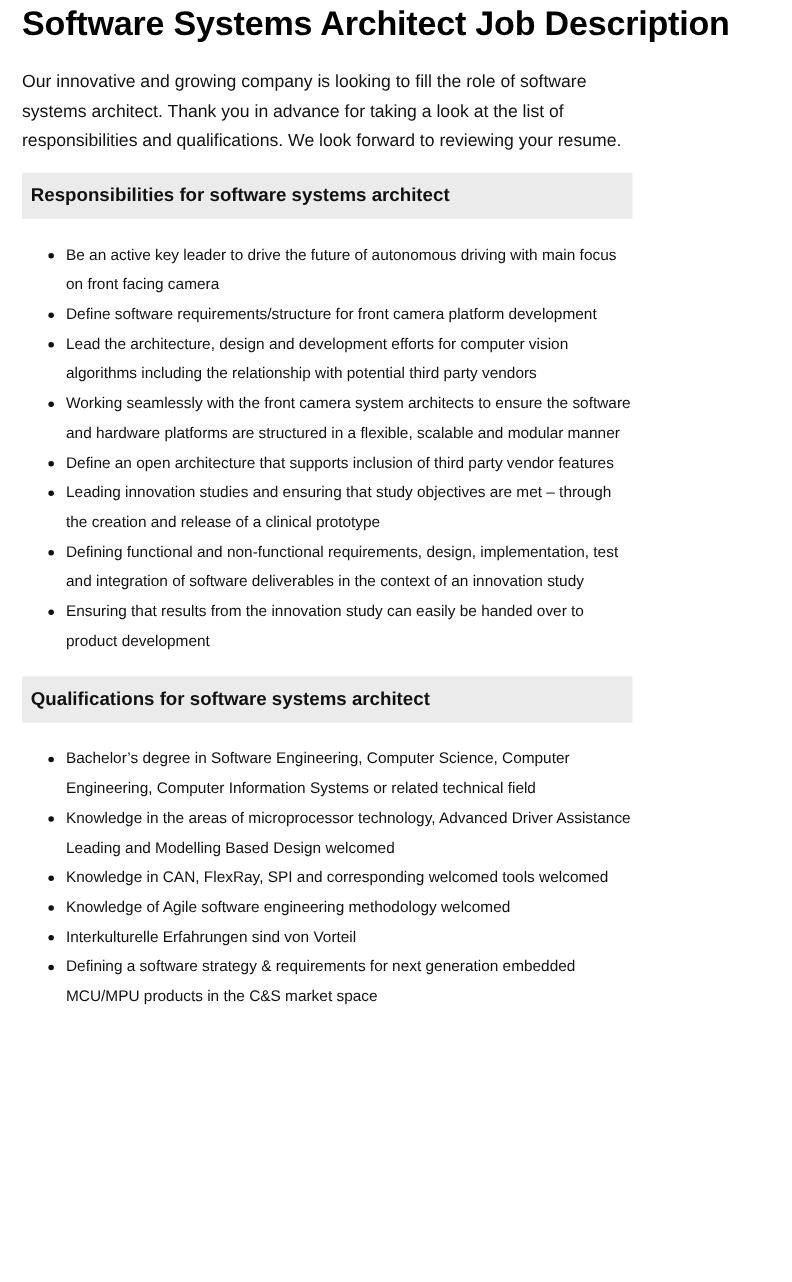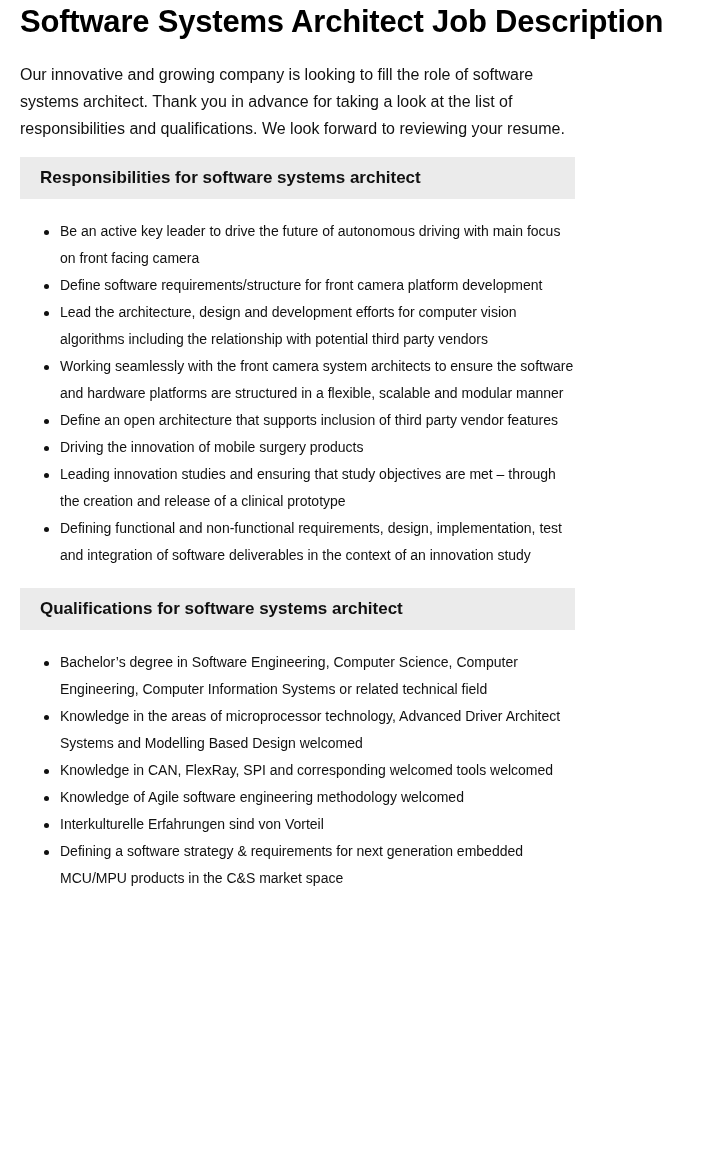--- a/index.html
+++ b/index.html
@@ -34,21 +34,21 @@
       margin: 19px 0 0 0;
       font-size: 16px;
       line-height: 27px;
       color: #111111;
     }
     .section-header {
       background: #ebebeb;
       height: 42px;
       display: flex;
       align-items: center;
-      padding-left: 20px;
+      padding-left: 8px;
       font-size: 17px;
       font-weight: bold;
       color: #111111;
     }
     .section-header.resp { margin-top: 15px; }
     .section-header.qual { margin-top: 19px; }
     ul.bullets {
       list-style: none;
       margin: 19px 0 0 0;
       padding: 0 0 0 40px;
@@ -79,30 +79,30 @@
   <p class="intro">Our innovative and growing company is looking to fill the role of software systems architect. Thank you in advance for taking a look at the list of responsibilities and qualifications. We look forward to reviewing your resume.</p>
 
   <section>
     <div class="section-header resp">Responsibilities for software systems architect</div>
     <ul class="bullets">
       <li>Be an active key leader to drive the future of autonomous driving with main focus on front facing camera</li>
       <li>Define software requirements/structure for front camera platform development</li>
       <li>Lead the architecture, design and development efforts for computer vision algorithms including the relationship with potential third party vendors</li>
       <li>Working seamlessly with the front camera system architects to ensure the software and hardware platforms are structured in a flexible, scalable and modular manner</li>
       <li>Define an open architecture that supports inclusion of third party vendor features</li>
-      <li>Driving the innovation of mobile surgery products</li>
       <li>Leading innovation studies and ensuring that study objectives are met – through the creation and release of a clinical prototype</li>
       <li>Defining functional and non-functional requirements, design, implementation, test and integration of software deliverables in the context of an innovation study</li>
+      <li>Ensuring that results from the innovation study can easily be handed over to product development</li>
     </ul>
   </section>
 
   <section>
     <div class="section-header qual">Qualifications for software systems architect</div>
     <ul class="bullets">
       <li>Bachelor’s degree in Software Engineering, Computer Science, Computer Engineering, Computer Information Systems or related technical field</li>
-      <li>Knowledge in the areas of microprocessor technology, Advanced Driver Architect Systems and Modelling Based Design welcomed</li>
+      <li>Knowledge in the areas of microprocessor technology, Advanced Driver Assistance Leading and Modelling Based Design welcomed</li>
       <li>Knowledge in CAN, FlexRay, SPI and corresponding welcomed tools welcomed</li>
       <li>Knowledge of Agile software engineering methodology welcomed</li>
       <li>Interkulturelle Erfahrungen sind von Vorteil</li>
       <li>Defining a software strategy &amp; requirements for next generation embedded MCU/MPU products in the C&amp;S market space</li>
     </ul>
   </section>
 </div>
 
 </body></html>

